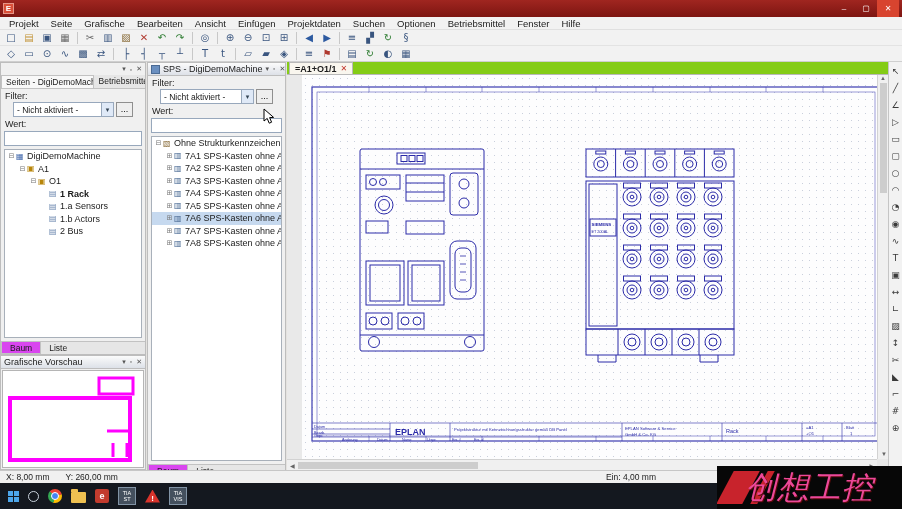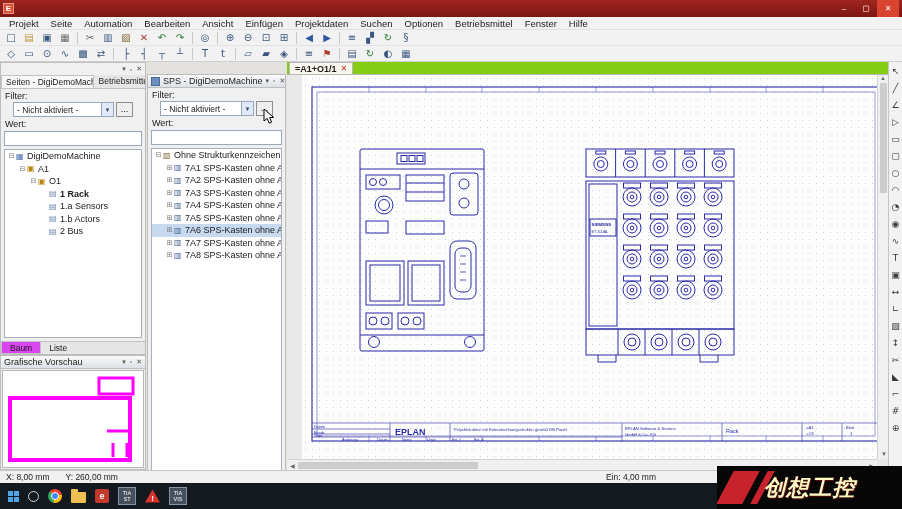--- a/index.html
+++ b/index.html
@@ -16,21 +16,21 @@
 .menu-item{padding:0 6px;font-size:9.5px;white-space:nowrap}
 .toolbar{left:0;width:902px;height:16px;background:#f2f2f2;display:flex;align-items:center;padding-left:2px}
 .tb1{top:30px;border-bottom:1px solid #e3e3e3}
 .tb2{top:46px;border-bottom:1px solid #cfcfcf}
 .tb-btn{width:18px;height:14px;display:flex;align-items:center;justify-content:center;font-size:10px;color:#39557f;font-family:"DejaVu Sans",sans-serif;flex:none}
 .tb-sep{width:7px;height:14px;position:relative;flex:none}
 .tb-sep::after{content:"";position:absolute;left:3px;top:1px;bottom:1px;width:1px;background:#c8c8c8}
 .panel{background:#f0f0f0;border:1px solid #bdbdbd;display:flex;flex-direction:column}
 .pages-panel{left:0;top:62px;width:146px;height:293px}
 .preview-panel{left:0;top:355px;width:146px;height:115px}
-.sps-panel{left:147px;top:74px;width:139px;height:416px}
+.sps-panel{left:147px;top:62px;width:139px;height:416px}
 .panel-topbar{height:12px;display:flex;justify-content:flex-end;align-items:center;gap:4px;padding:0 3px;flex:none}
 .pctl{font-size:7px;color:#555}
 .panel-header{height:13px;display:flex;align-items:center;gap:3px;padding:0 3px;background:linear-gradient(#fbfbfb,#dde1e8);border-bottom:1px solid #bdbdbd;font-size:9px;white-space:nowrap;overflow:hidden;flex:none}
 .pctls{margin-left:auto;display:flex;gap:4px}
 .phicon{width:9px;height:9px;background:#6a8fc0;border:1px solid #4a6a94;flex:none}
 .ptabs{display:flex;height:14px;background:#e6e6e6;border-bottom:1px solid #c2c2c2;flex:none}
 .ptab{padding:1px 4px;font-size:8.5px;white-space:nowrap;overflow:hidden;color:#222}
 .ptab.active{background:#f8f8f8;border:1px solid #c2c2c2;border-bottom:none}
 .fld-label{font-size:9px;padding:2px 4px 1px;flex:none}
 .combo-row{display:flex;gap:2px;padding:0 12px;height:15px;flex:none}
@@ -73,40 +73,40 @@
 .chrome{width:14px;height:14px;border-radius:50%;background:conic-gradient(from -45deg,#ea4335 0 120deg,#fbbc05 0 240deg,#34a853 0 360deg);position:relative}
 .chrome::after{content:"";position:absolute;inset:3px;background:#4285f4;border:1px solid #fff;border-radius:50%}
 .folder{width:15px;height:11px;background:#eec051;border-radius:1px;position:relative;margin-top:3px}
 .folder::before{content:"";position:absolute;top:-3px;left:0;width:7px;height:3px;background:#eec051;border-radius:1px 1px 0 0}
 .eplan-tk{width:14px;height:14px;background:#c23b2e;color:#fff;font-weight:bold;font-size:9px;display:flex;align-items:center;justify-content:center;border-radius:2px}
 .tia{width:18px;height:18px;background:#44505e;border:1px solid #8294a6;color:#fff;font-size:5.5px;line-height:6.5px;display:flex;flex-direction:column;align-items:center;justify-content:center}
 .warn{width:15px;height:13px;background:#d8342c;clip-path:polygon(50% 0,100% 100%,0 100%);color:#fff;font-size:8px;font-weight:bold;display:flex;align-items:flex-end;justify-content:center;line-height:1}
 .watermark{left:717px;top:466px;width:185px;height:43px;background:#070707;overflow:hidden;display:flex;align-items:center;justify-content:center;z-index:100}
 .wm-stripe{position:absolute;left:8px;top:5px;width:26px;height:33px;background:#c8232c;transform:skewX(-28deg)}
 .wm-stripe2{position:absolute;left:42px;top:5px;width:7px;height:33px;background:#c8232c;transform:skewX(-28deg)}
-.wm-text{position:relative;color:#fef9c3;font-size:22px;font-weight:bold;font-style:italic;font-family:"DejaVu Sans",sans-serif;letter-spacing:1px;text-shadow:1px 1px 0 #5a0a0a}
+.wm-text{position:relative;color:#ec4899;font-size:31px;font-weight:normal;font-style:italic;font-family:"DejaVu Sans",sans-serif;letter-spacing:1px;text-shadow:1px 1px 0 #5a0a0a}
 .cursor{position:absolute;left:263px;top:108px;z-index:60}
 </style>
 </head>
 <body>
 
 <div class="titlebar abs">
   <span class="app-badge">E</span>
   <span class="win-btns">
     <span class="wbtn">–</span>
     <span class="wbtn">▢</span>
     <span class="wbtn close">✕</span>
   </span>
 </div>
 
 <div class="menubar abs">
 
 <span class="menu-item">Projekt</span>
     <span class="menu-item">Seite</span>
-    <span class="menu-item">Automation</span>
+    <span class="menu-item">Grafische</span>
     <span class="menu-item">Bearbeiten</span>
     <span class="menu-item">Ansicht</span>
     <span class="menu-item">Einfügen</span>
     <span class="menu-item">Projektdaten</span>
     <span class="menu-item">Suchen</span>
     <span class="menu-item">Optionen</span>
     <span class="menu-item">Betriebsmittel</span>
     <span class="menu-item">Fenster</span>
     <span class="menu-item">Hilfe</span>
   </div>

